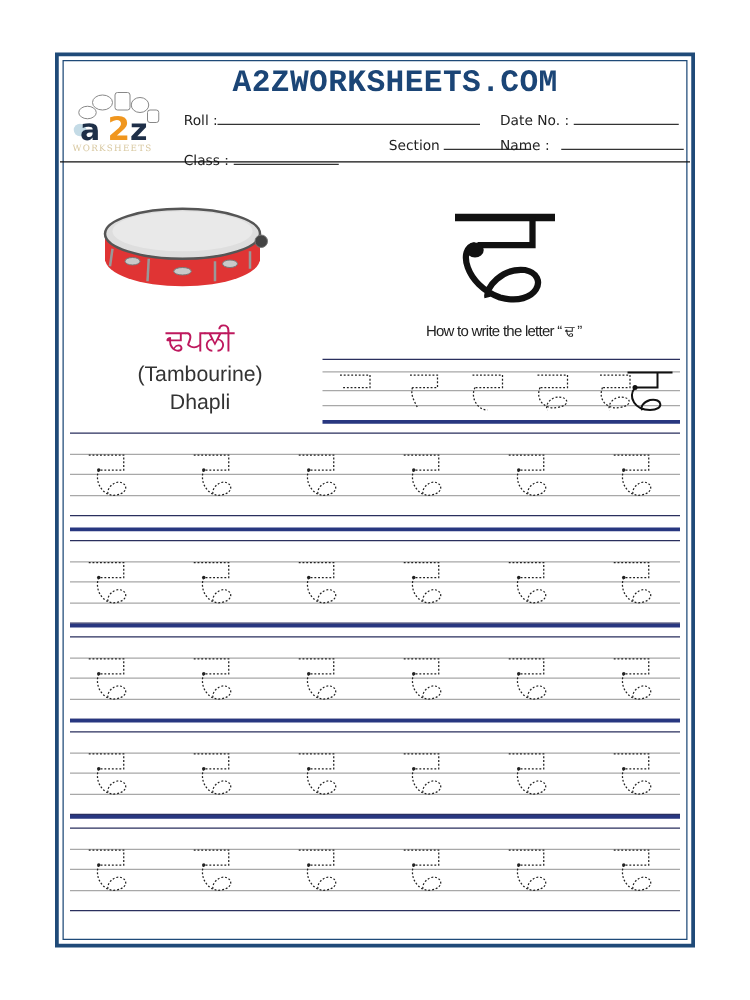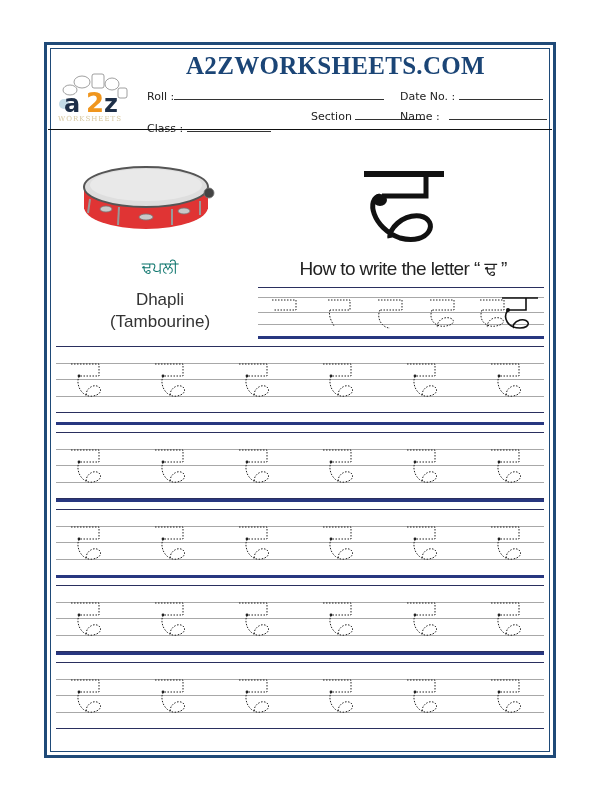--- a/index.html
+++ b/index.html
@@ -1,31 +1,31 @@
 <!DOCTYPE html>
 <html><head>
 <meta charset="utf-8">
 <style>
   html, body { margin: 0; padding: 0; background: #ffffff; }
   body { width: 600px; height: 800px; position: relative; overflow: hidden; font-family: "Liberation Sans", sans-serif; }
   .frame-outer { position: absolute; left: 44px; top: 42px; width: 512px; height: 716px; border: 3px solid #1f4a78; box-sizing: border-box; }
   .frame-inner { position: absolute; left: 3px; top: 3px; right: 3px; bottom: 3px; border: 1px solid #1f4a78; }
   .abs { position: absolute; }
-  .site-title { left: 186px; top: 52px; font-size: 25px; font-weight: bold; color: #1b4576; letter-spacing: 0.3px; font-family: Liberation Serif, serif; }
+  .site-title { left: 186px; top: 52px; font-size: 25px; font-weight: bold; color: #1b4576; letter-spacing: 0.3px; font-family: Liberation Mono, monospace; }
   .field-row { font-size: 11px; color: #222; font-family: "DejaVu Sans", sans-serif; }
   .uline { display: inline-block; border-bottom: 1px solid #333; height: 10px; vertical-align: baseline; }
   .hdr-sep { left: 48px; top: 129px; width: 504px; height: 0; border-top: 1.5px solid #111; }
   .logo { left: 56px; top: 64px; width: 80px; height: 60px; }
   .hline { position: absolute; height: 0; }
   .dark { border-top: 1.5px solid #2a2f5e; }
   .blue { border-top: 3px solid #283780; }
   .gray { border-top: 1.5px solid #a8a8a8; }
-  .label-punjabi { left: 60px; top: 258px; width: 200px; text-align: center; font-size: 16px; color: #0f766e; font-family: "DejaVu Sans", sans-serif; }
+  .label-punjabi { left: 60px; top: 258px; width: 200px; text-align: center; font-size: 24px; color: #be185d; font-family: "DejaVu Sans", sans-serif; }
   .label-en { left: 60px; top: 289px; width: 200px; text-align: center; font-size: 17px; color: #333; line-height: 22px; }
-  .how-to { left: 258px; top: 258px; width: 290px; text-align: center; font-size: 19px; color: #222; letter-spacing: -0.6px; }
+  .how-to { left: 258px; top: 258px; width: 290px; text-align: center; font-size: 12px; color: #222; letter-spacing: -0.6px; }
   .trace { position: absolute; width: 36px; height: 42px; }
 </style>
 </head>
 <body>
 
 <div class="frame-outer">
     <div class="frame-inner"></div>
   </div>
 
 <svg class="abs logo" viewBox="0 0 80 60">
@@ -81,22 +81,22 @@
   <g stroke="#999" stroke-width="2">
     <line x1="16" y1="34" x2="14" y2="48"></line>
       <line x1="45" y1="42" x2="44" y2="60"></line>
       <line x1="98" y1="44" x2="98" y2="60"></line>
       <line x1="126" y1="36" x2="126" y2="50"></line>
   </g>
 </svg>
 
 <div class="abs label-punjabi">ਢਪਲੀ</div>
 <div class="abs label-en">
+  <div>(Tambourine)</div>
   <div>Dhapli</div>
-  <div>(Tambourine)</div>
 </div>
 
 <svg class="abs" style="left:360px; top:168px;" width="90" height="78" viewBox="0 0 90 78">
   <line x1="4" y1="6" x2="84" y2="6" stroke="#111" stroke-width="6"></line>
   <polyline points="66,6 66,28 22,28" fill="none" stroke="#111" stroke-width="5"></polyline>
   <path d="M20,28 C6,30 12,60 40,70 C70,78 80,52 60,48 C42,46 28,62 30,70" fill="none" stroke="#111" stroke-width="5"></path>
   <ellipse cx="20" cy="32" rx="7" ry="6" fill="#111"></ellipse>
 </svg>
 
 <div class="abs how-to">How to write the letter “ ਢ ”</div>

